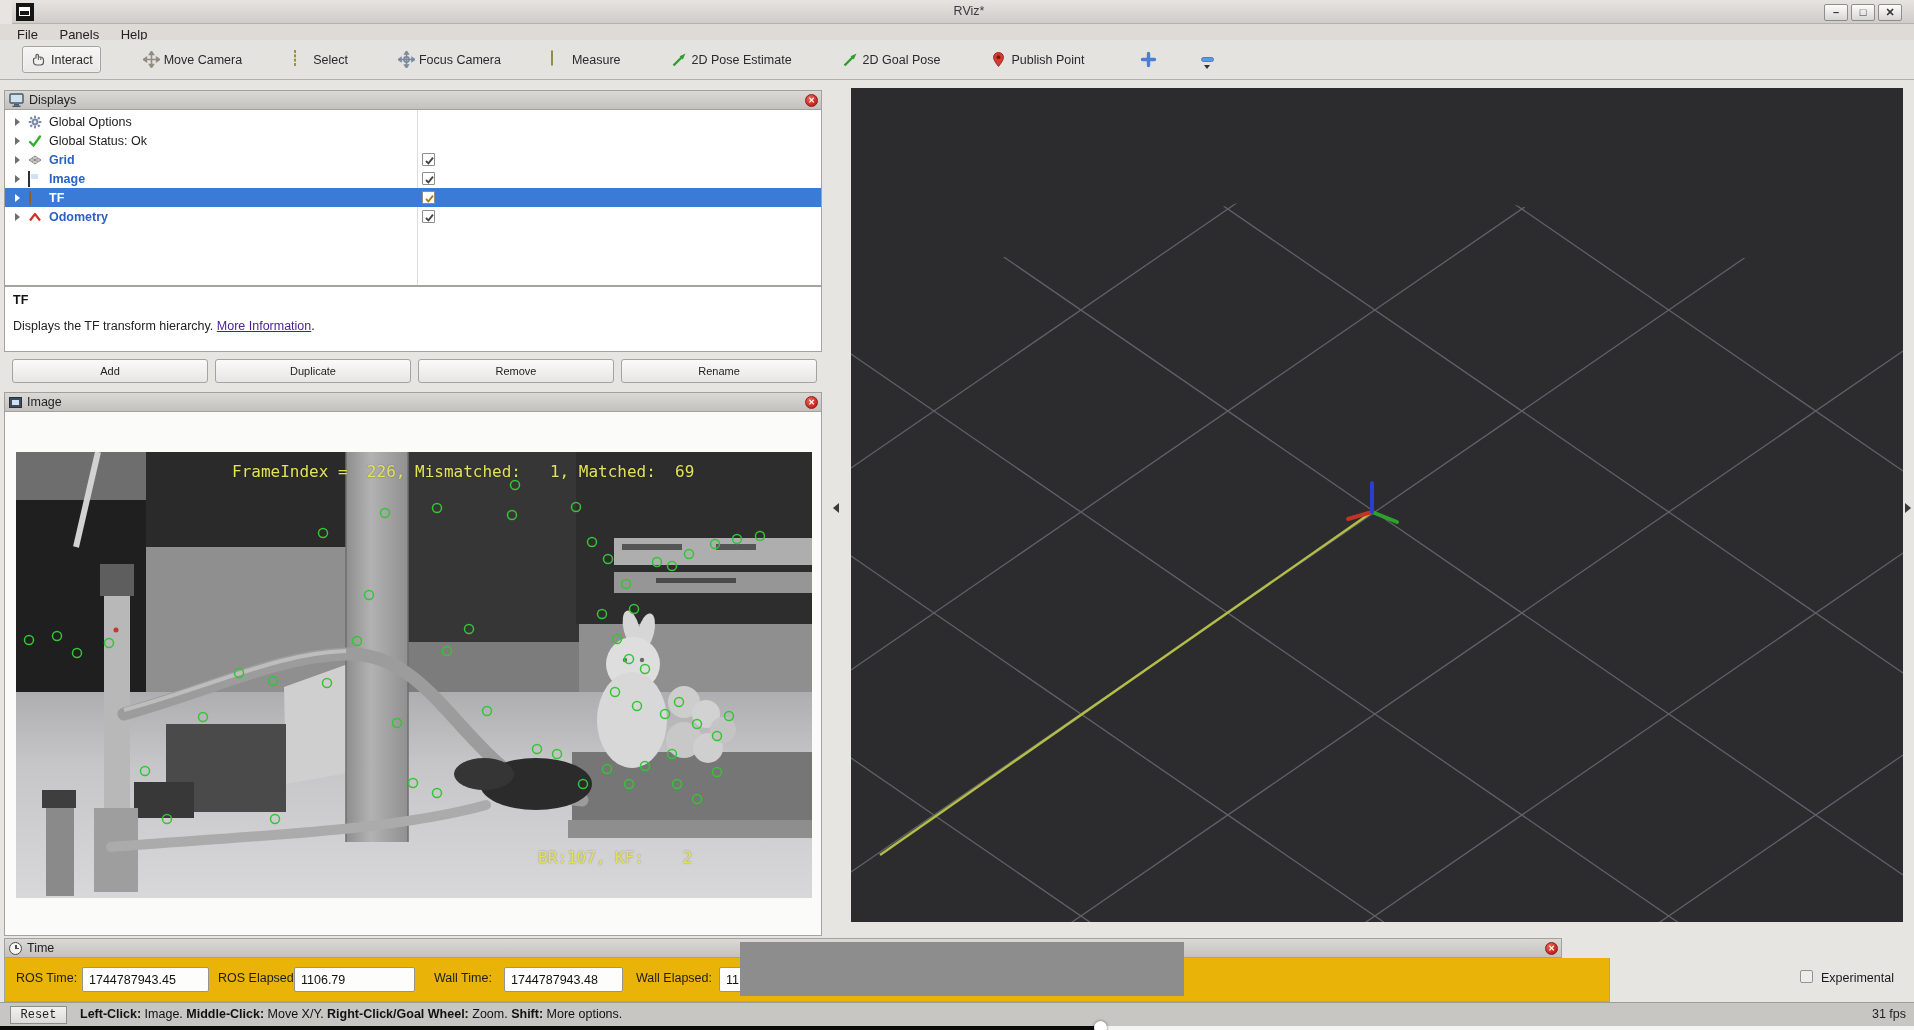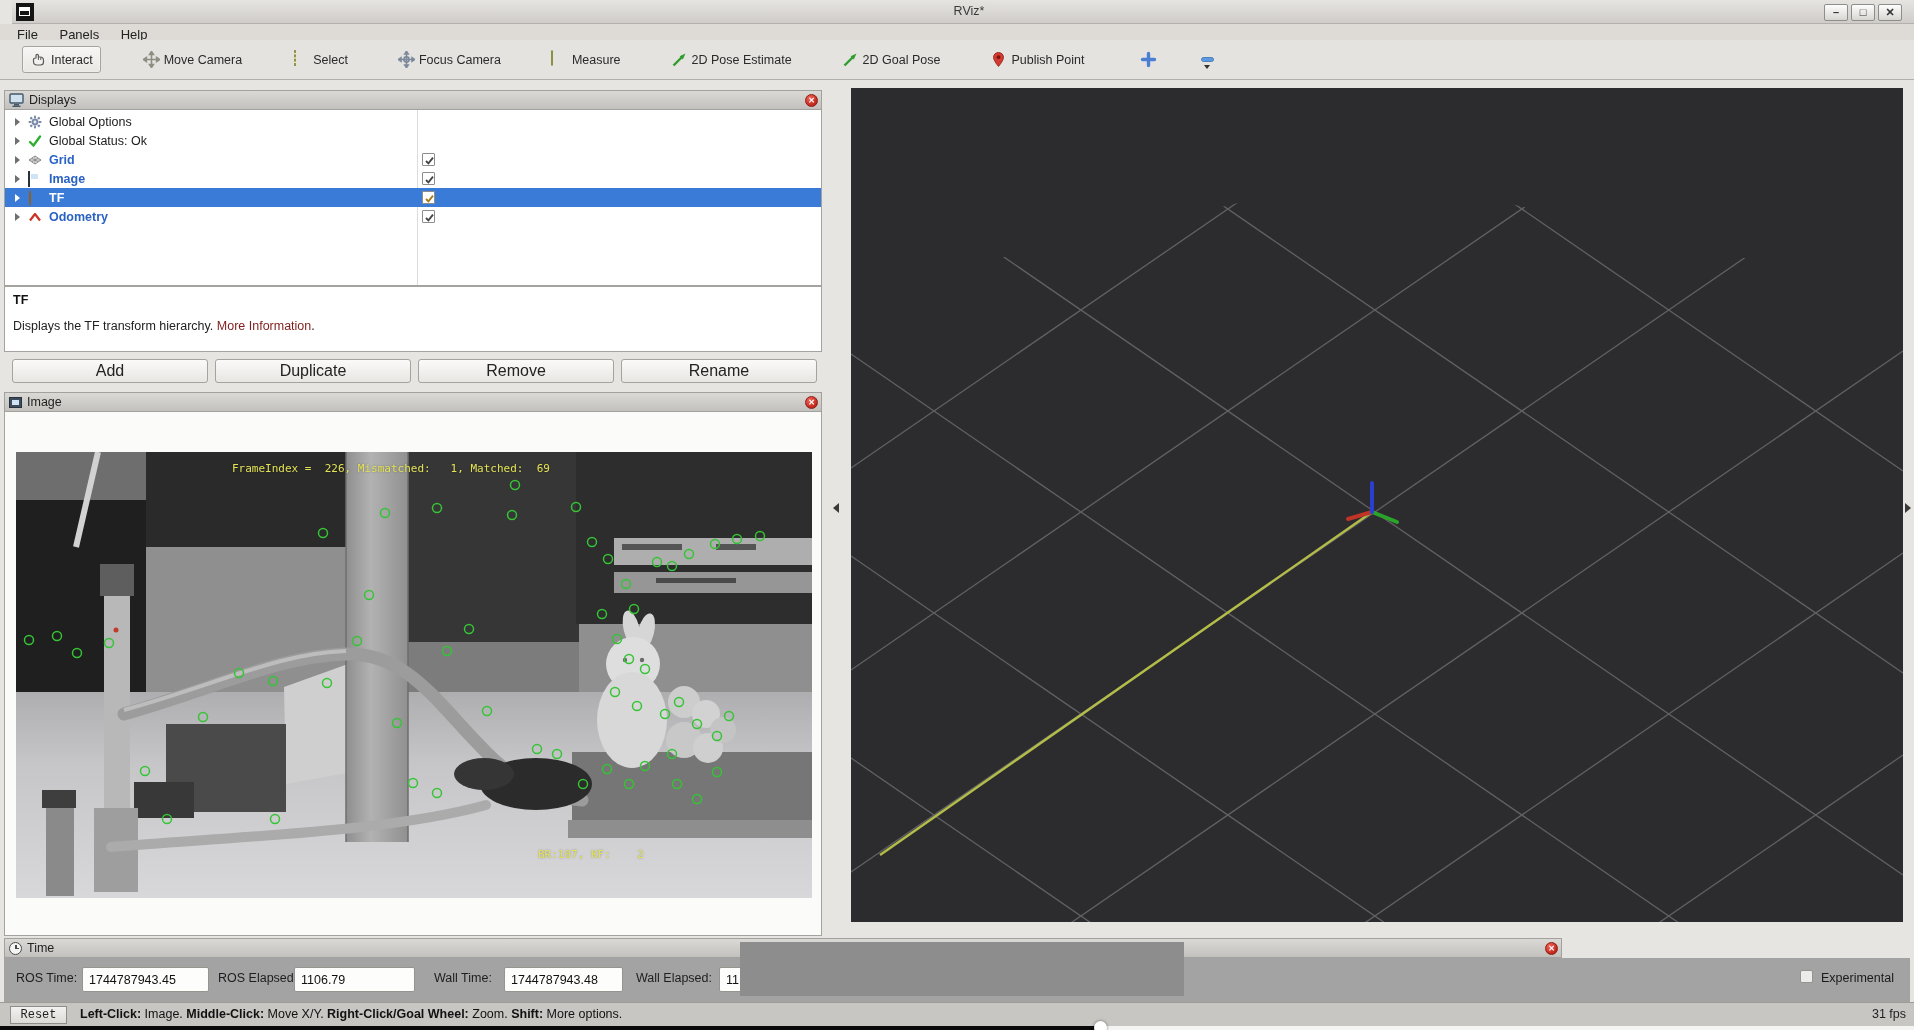--- a/index.html
+++ b/index.html
@@ -55,46 +55,46 @@
   .tree-check { position:absolute; left:417px; top:3px; width:13px; height:13px; background:#fff; border:1px solid #8f8d8a; border-radius:1px; }
   .tree-check svg { position:absolute; left:1px; top:1px; }
 
   .tf-orb { width:12px; height:12px; border-radius:50%; margin:1px; background:radial-gradient(circle at 35% 30%, #f7bc53, #d07d14 75%); border:1px solid #9c5c0d; }
   .img-glyph { width:13px; height:11px; margin:2px 0; background:#3d4c5c; border:1px solid #27323d; position:relative; }
   .img-glyph::after { content:""; position:absolute; left:2px; top:2px; width:7px; height:5px; background:#cfe3f4; }
 
   .desc-box { position:absolute; left:4px; top:286px; width:818px; height:66px; background:#fff; border:1px solid #a5a3a0; font-size:12.5px; }
   .desc-title { position:absolute; left:8px; top:6px; font-weight:bold; color:#111; }
   .desc-text { position:absolute; left:8px; top:32px; color:#222; }
-  .desc-link { color:#7f1d1d; }
+  .desc-link { color:#4c1d95; text-decoration:underline; }
 
   .disp-btnrow { position:absolute; left:4px; top:352px; width:818px; height:38px; }
   .disp-btn { position:absolute; top:7px; width:196px; height:24px; background:linear-gradient(#fbfaf9,#e8e6e3);
-    border:1px solid #a5a3a0; border-radius:3px; font-size:16px; text-align:center; line-height:22px; color:#222; font-family:"Liberation Sans",sans-serif; }
+    border:1px solid #a5a3a0; border-radius:3px; font-size:11px; text-align:center; line-height:22px; color:#222; font-family:"Liberation Sans",sans-serif; }
 
   
   .image-content { position:absolute; left:4px; top:412px; width:818px; height:524px; background:#fbfbfa; border:1px solid #a5a3a0; border-top:none; }
   .camera { position:absolute; left:16px; top:452px; width:796px; height:446px; background:#888; overflow:hidden; }
-  .cam-overlay { position:absolute; font-family:"DejaVu Sans Mono", monospace; font-size:11px; color:#e3e356; white-space:pre; text-shadow:0 0 2px rgba(0,0,0,.35); }
+  .cam-overlay { position:absolute; font-family:"DejaVu Sans Mono", monospace; font-size:16px; color:#e3e356; white-space:pre; text-shadow:0 0 2px rgba(0,0,0,.35); }
   .cam-top { left:216px; top:10px; }
   .cam-bottom { left:522px; top:396px; }
 
   
   .viewport { position:absolute; left:851px; top:88px; width:1052px; height:834px; background:#2c2c2e; overflow:hidden; }
   .vp-svg { position:absolute; left:0; top:0; }
   .split-arrow { position:absolute; width:0; height:0; }
   .split-left { left:833px; top:503px; border-top:5px solid transparent; border-bottom:5px solid transparent; border-right:6px solid #3a3a3a; }
   .split-right { left:1905px; top:503px; border-top:5px solid transparent; border-bottom:5px solid transparent; border-left:6px solid #3a3a3a; }
 
   
   .time-header { left:4px; top:938px; width:1558px; }
   .clock-icon { width:13px; height:13px; border-radius:50%; border:1.5px solid #4a4a4a; position:relative; background:#f4f4f2; }
   .clock-icon::after { content:""; position:absolute; left:5px; top:2px; width:1.5px; height:4.5px; background:#4a4a4a; }
   .clock-icon::before { content:""; position:absolute; left:5px; top:5px; width:4px; height:1.5px; background:#4a4a4a; }
-  .time-row { position:absolute; left:4px; top:958px; width:1906px; height:44px; background:#a3a3a3; border:1px solid #a5a3a0; border-top:none; }
+  .time-row { position:absolute; left:4px; top:958px; width:1606px; height:44px; background:#eab308; border:1px solid #a5a3a0; border-top:none; }
   .time-label { position:absolute; top:13px; font-size:12.5px; color:#1e1e1e; }
   .time-input { position:absolute; top:9px; height:25px; border:1px solid #96948f; border-radius:2px; background:#fdfdfc; font-size:12.5px; padding:0 6px; color:#111; font-family:"Liberation Sans",sans-serif; }
   .exp-check { position:absolute; left:1795px; top:12px; width:13px; height:13px; background:#ececea; border:1px solid #96948f; border-radius:2px; }
   .exp-label { position:absolute; left:1816px; top:13px; font-size:12.5px; }
   .censor { position:absolute; left:740px; top:942px; width:444px; height:54px; background:#8d8d8d; z-index:30; }
 
   
   .statusbar { position:absolute; left:0; top:1002px; width:1914px; height:24px; background:#c8c6c3; border-top:1px solid #9e9c99; }
   .reset-btn { position:absolute; left:10px; top:3px; width:57px; height:18px; background:linear-gradient(#f2f1ef,#dddbd8);
     border:1px solid #8f8d8a; border-radius:0; font-size:12px; line-height:16px; text-align:center; color:#222; font-family:Liberation Mono, monospace; }

